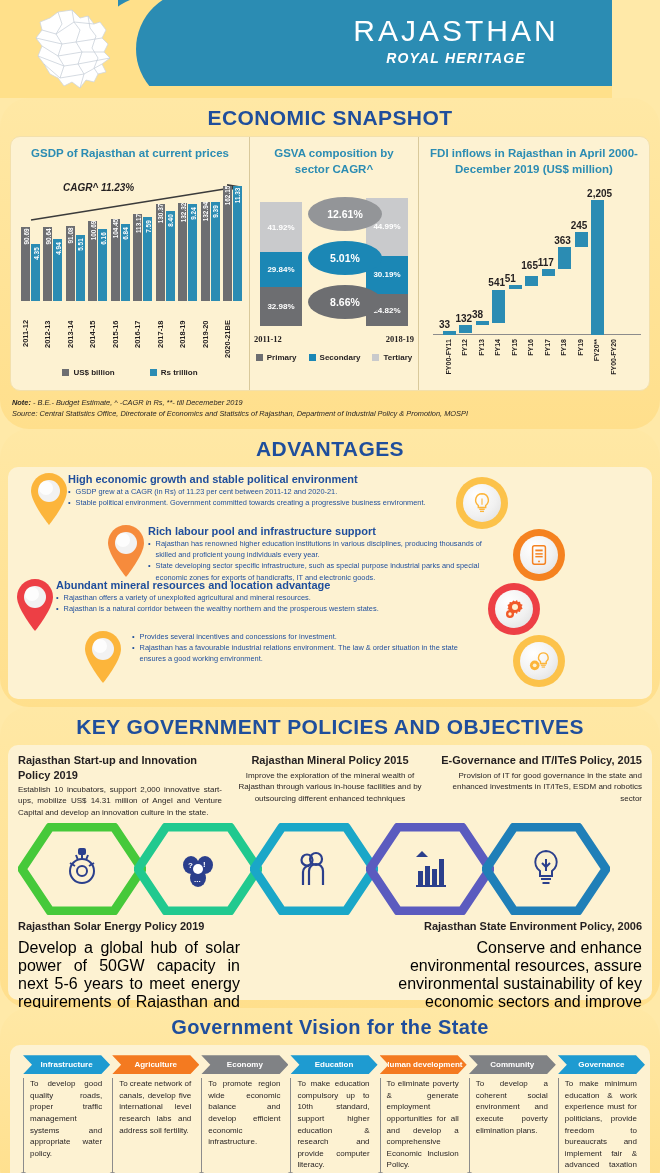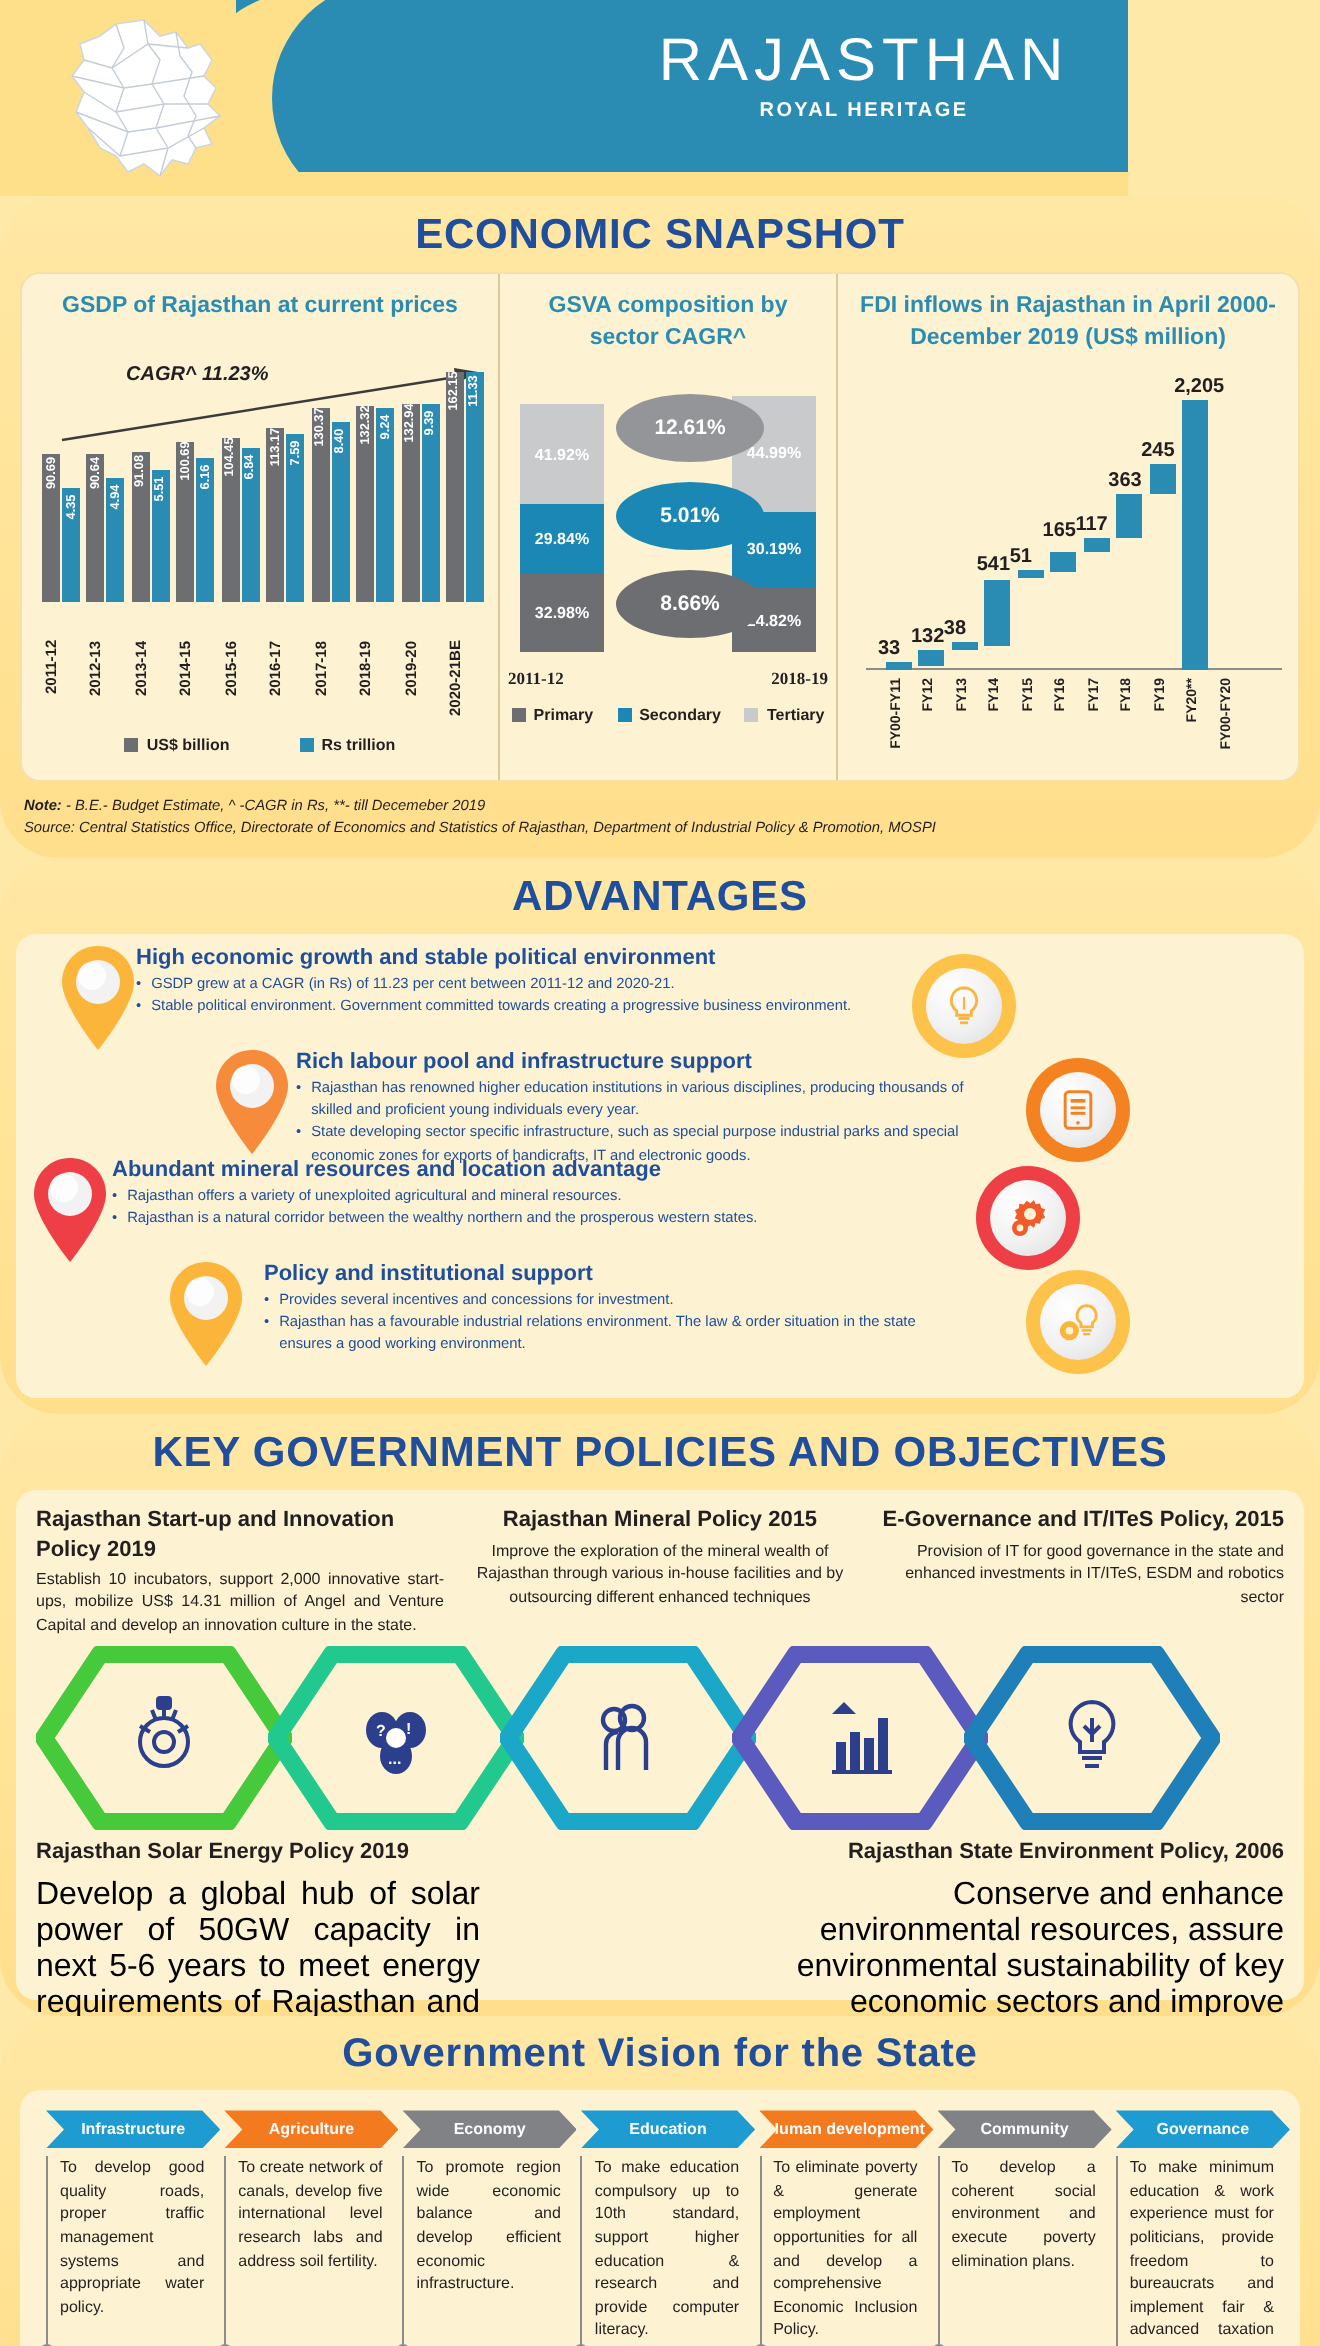--- a/index.html
+++ b/index.html
@@ -4,41 +4,41 @@
 <style>
   * { box-sizing: border-box; margin:0; padding:0; }
   body {
     width:660px; height:1173px;
     font-family:"Liberation Sans", sans-serif;
     background:#ffe9a8;
     overflow:hidden;
     position:relative;
   }
   
-  .header { position:relative; width:564px; height:98px; background:#2b8cb3; overflow:hidden; }
+  .header { position:relative; width:612px; height:98px; background:#2b8cb3; overflow:hidden; }
   .hdr-curve {
     position:absolute; left:136px; top:-10px; width:130px; height:118px;
     background:#2b8cb3;
     border-top-left-radius:120px 118px;
     border-bottom-left-radius:120px 118px;
   }
   .hdr-yellow {
     position:absolute; left:0; bottom:0; width:660px; height:12px; background:#ffe08a;
   }
   .hdr-yellow2 {
     position:absolute; left:0; top:0; width:118px; height:98px; background:#ffe08a;
   }
   .hdr-yellow-curve {
     position:absolute; left:96px; top:-4px; width:120px; height:106px;
     background:#ffe08a; border-top-left-radius:110px 106px; border-bottom-left-radius:110px 106px;
   }
   .map-wrap { position:absolute; left:28px; top:8px; width:92px; height:84px; z-index:6; }
   .hdr-titles { position:absolute; right:0px; left:300px; top:14px; text-align:center; z-index:7; }
   .hdr-title { color:#fff; font-size:30px; letter-spacing:3px; font-weight:400; }
-  .hdr-sub { color:#fff; font-size:10px; font-weight:bold; letter-spacing:1.2px; margin-top:2px;}
+  .hdr-sub { color:#fff; font-size:14px; font-weight:bold; letter-spacing:1.2px; margin-top:2px;font-style:italic;}
 
   
   .sec-title {
     text-align:center; color:#1f4e9c; font-weight:bold; font-size:21px;
     padding:8px 0 6px 0; letter-spacing:.4px;
   }
   .sec-title.small { font-size:20px; }
   .band {
     position:relative; background:linear-gradient(180deg,#ffe8a5 0%, #ffdf8c 100%);border-radius:29px;
   }
@@ -475,21 +475,20 @@
           </svg>
         </div>
       </div>
       <div class="adv-row" style="top: 162px; left: 72px;">
         <div class="pin"><svg viewBox="0 0 46 56" width="46" height="56">
             <path d="M23 2C13 2 5 10 5 20c0 12 18 34 18 34s18-22 18-34c0-10-8-18-18-18z" fill="#fcb53b"></path>
             <circle cx="23" cy="20" r="11" fill="#f2f2f2"></circle>
             <circle cx="20" cy="17" r="7" fill="#ffffff" opacity=".85"></circle>
           </svg></div>
         <div class="adv-txt" style="width:340px; margin-left:6px">
-          <div class="adv-h">Policy and institutional support</div>
           <div class="adv-li">
             <span class="b">•</span>
             <span>Provides several incentives and concessions for investment.</span>
           </div>
           <div class="adv-li">
             <span class="b">•</span>
             <span>Rajasthan has a favourable industrial relations environment. The law &amp; order situation in the state ensures a good working environment.</span>
           </div>
         </div>
       </div>

